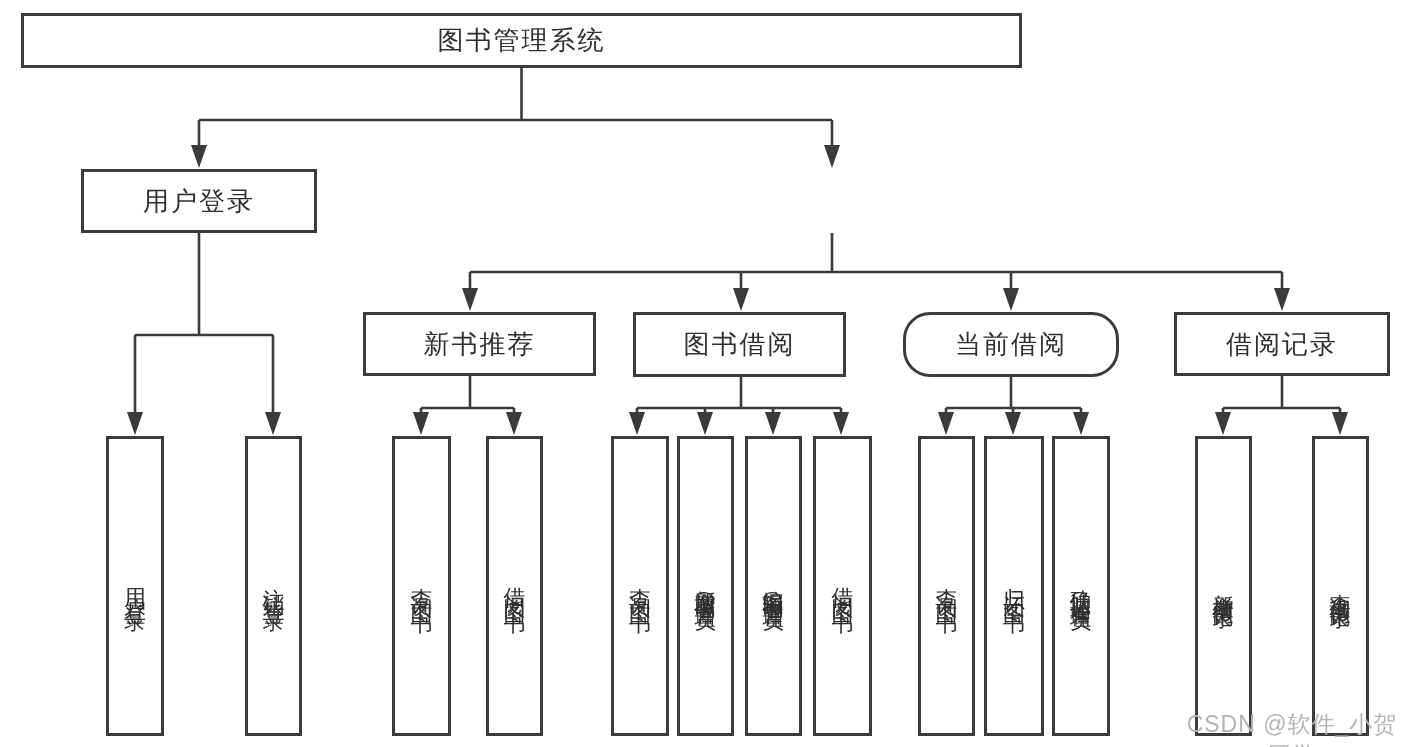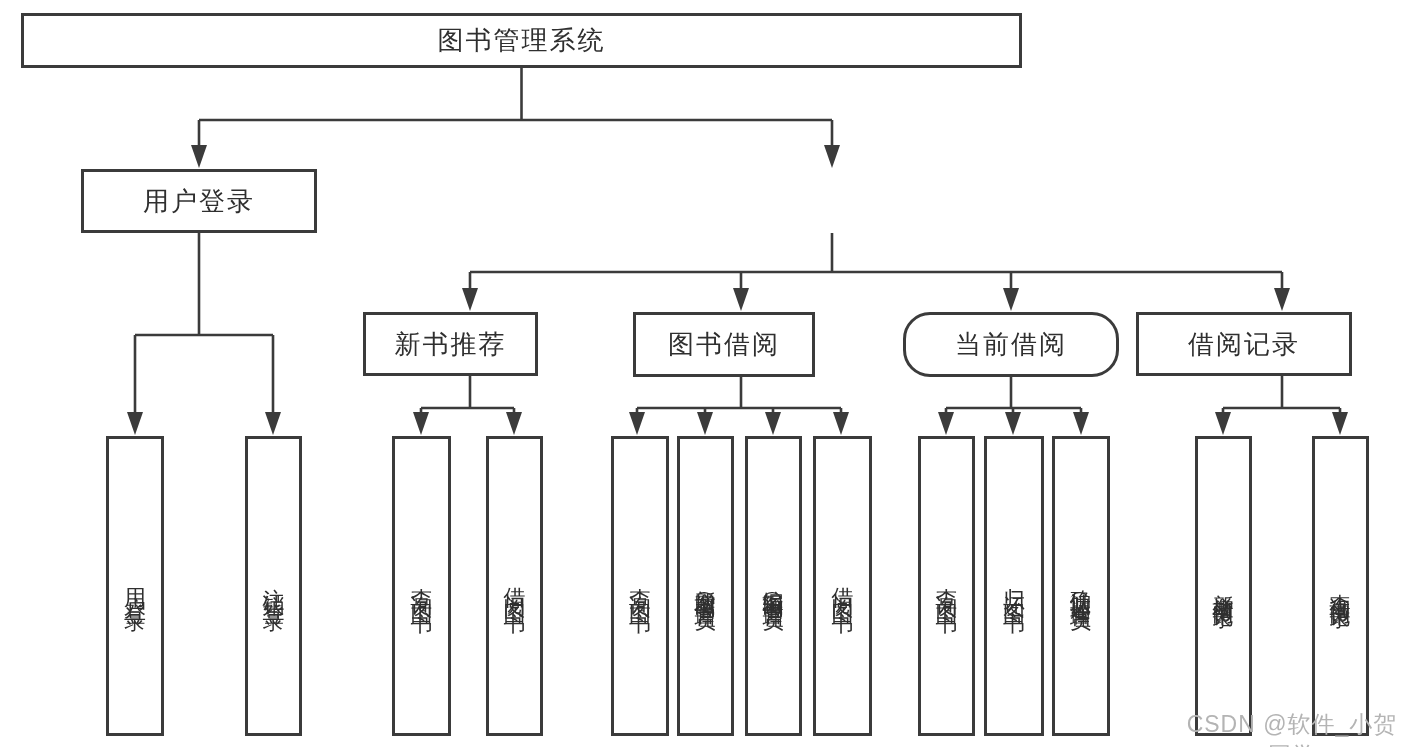--- a/index.html
+++ b/index.html
@@ -112,30 +112,30 @@
   </svg>
 
   <div class="hnode" style="left:21px;top:13px;width:1001px;height:55px;">
     <span>图书管理系统</span>
   </div>
 
   <div class="hnode" style="left:81px;top:169px;width:236px;height:64px;">
     <span>用户登录</span>
   </div>
 
-  <div class="hnode" style="left:363px;top:312px;width:175px;height:64px;">
+  <div class="hnode" style="left:363px;top:312px;width:233px;height:64px;">
     <span>新书推荐</span>
   </div>
-  <div class="hnode" style="left:633px;top:312px;width:182px;height:65px;">
+  <div class="hnode" style="left:633px;top:312px;width:213px;height:65px;">
     <span>图书借阅</span>
   </div>
   <div class="hnode" style="left:903px;top:312px;width:216px;height:65px;border-radius:27px;">
     <span>当前借阅</span>
   </div>
-  <div class="hnode" style="left:1136px;top:312px;width:216px;height:64px;">
+  <div class="hnode" style="left:1174px;top:312px;width:216px;height:64px;">
     <span>借阅记录</span>
   </div>
 
   <div class="leaf" style="left:106px;width:58px;">
     <span class="vtext">用户登录</span>
   </div>
   <div class="leaf" style="left:245px;width:57px;">
     <span class="vtext">注销登录</span>
   </div>
 

